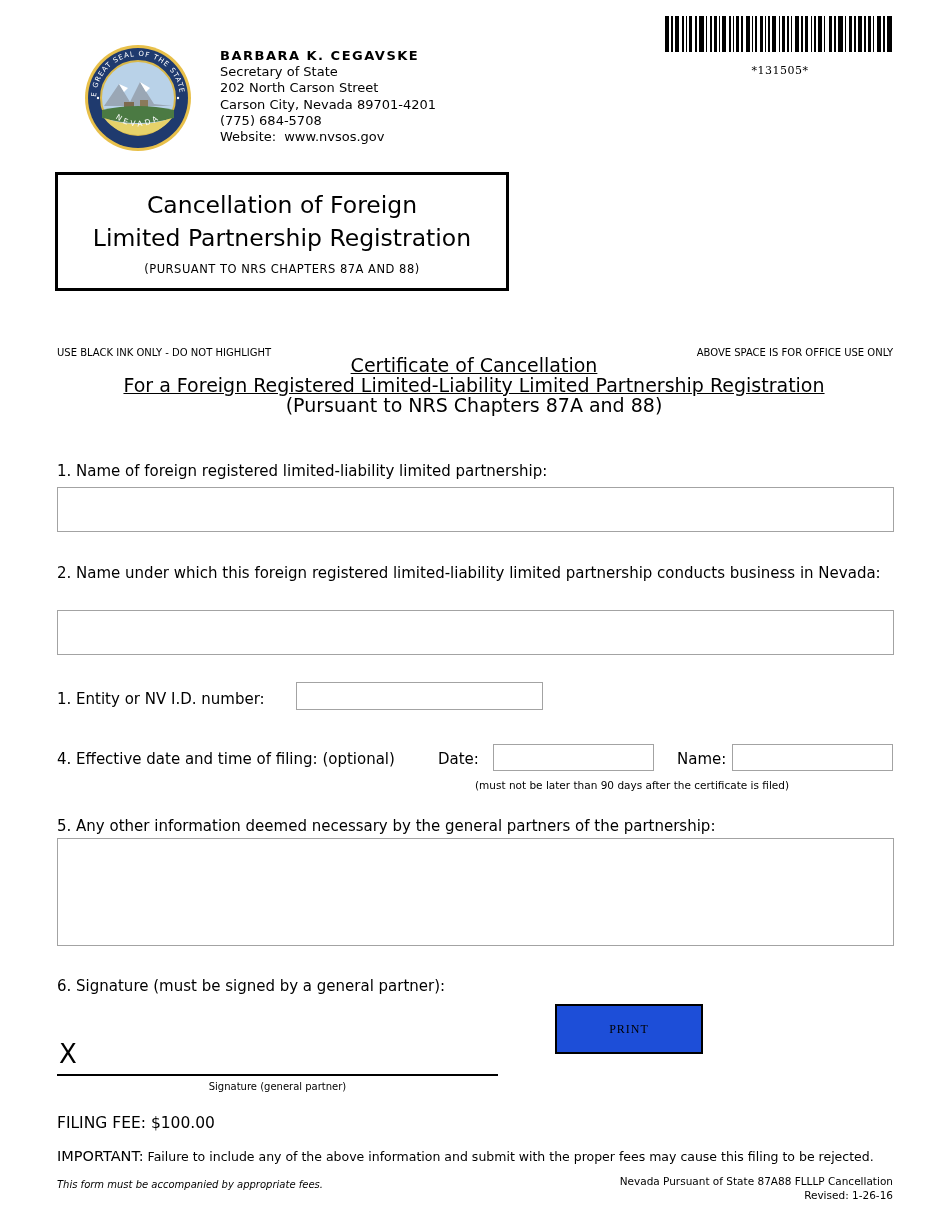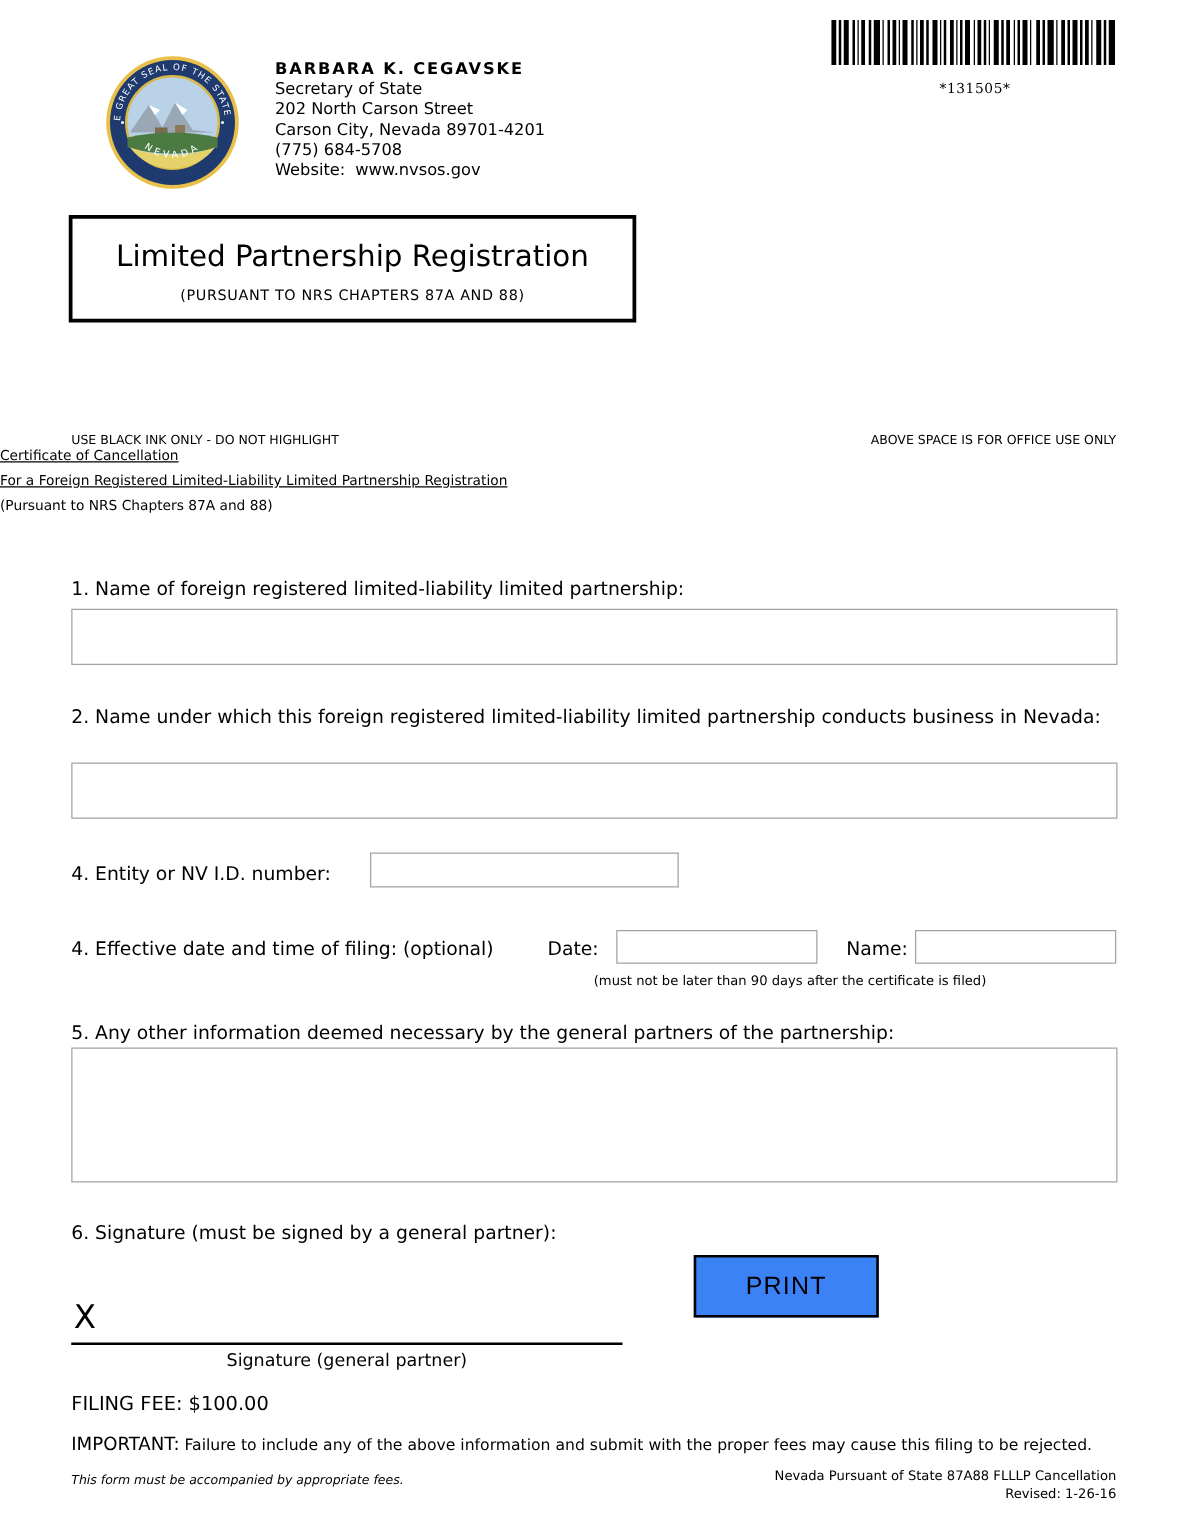--- a/index.html
+++ b/index.html
@@ -15,21 +15,21 @@
   .barcode-num{font-family:"DejaVu Serif","Liberation Serif",serif;font-size:11px;margin-top:8px;letter-spacing:.5px;}
 
   
   .title-box{left:55px;top:172px;width:444px;border:3px solid #000;text-align:center;padding:14px 2px 12px 2px;background:#fff;}
   .title-box .t{font-size:23.5px;line-height:33px;font-weight:400;}
   .title-box .sub{font-size:11.5px;margin-top:7px;letter-spacing:.5px;}
 
   .ink-note{left:57px;top:347px;font-size:10px;}
   .office-note{right:57px;top:347px;font-size:10px;}
 
-  .cert{left:0;top:355px;width:948px;text-align:left;font-size:11px;line-height:20px;}
+  .cert{left:0;top:355px;width:948px;text-align:center;font-size:19px;line-height:20px;}
   .cert .u{text-decoration:underline;}
 
   .label{font-size:15px;}
   .q1-label{left:57px;top:462px;}
   .q2-label{left:57px;top:563px;width:840px;line-height:20px;}
   .q3-label{left:57px;top:690px;}
   .q4-label{left:57px;top:750px;}
   .q4-date-label{left:438px;top:750px;}
   .q4-time-label{left:677px;top:750px;}
   .q4-note{left:475px;top:779px;font-size:10.5px;}
@@ -37,25 +37,25 @@
   .q6-label{left:57px;top:977px;}
 
   input.box, textarea.box{border:1px solid #a3a3a3;background:#fff;font-size:15px;font-family:inherit;padding:4px 6px;box-sizing:border-box;outline:none;resize:none;}
   .q1-input{left:57px;top:487px;width:837px;height:45px;}
   .q2-input{left:57px;top:610px;width:837px;height:45px;}
   .q3-input{left:296px;top:682px;width:247px;height:28px;}
   .q4-date-input{left:493px;top:744px;width:161px;height:27px;}
   .q4-time-input{left:732px;top:744px;width:161px;height:27px;}
   .q5-input{left:57px;top:838px;width:837px;height:108px;}
 
-  .print-btn{left:555px;top:1004px;width:148px;height:50px;border:2px solid #000;background:#3b82f6;font-size:20px;letter-spacing:1px;font-family:Liberation Sans, sans-serif;cursor:pointer;}
+  .print-btn{left:555px;top:1004px;width:148px;height:50px;border:2px solid #000;background:#1d4ed8;font-size:12px;letter-spacing:1px;font-family:Liberation Serif, serif;cursor:pointer;}
 
   .sig-line{left:57px;top:1034px;width:441px;height:40px;border-bottom:2px solid #000;}
   .x-mark{font-size:26px;line-height:40px;padding-left:2px;}
-  .sig-caption{left:57px;top:1081px;width:441px;text-align:center;font-size:14px;}
+  .sig-caption{left:57px;top:1081px;width:441px;text-align:center;font-size:10px;}
 
   .filing-fee{left:57px;top:1114px;font-size:15.5px;}
   .important{left:57px;top:1148px;font-size:12.5px;}
   .important .lbl{font-size:14.5px;}
   .fees-note{left:57px;top:1179px;font-size:10px;font-style:italic;}
   .form-meta{right:57px;top:1175px;font-size:10.5px;text-align:right;line-height:13.5px;}
 </style>
 </head>
 <body>
 
@@ -147,40 +147,41 @@
         <rect x="208" y="0" width="1" height="36"></rect>
         <rect x="212" y="0" width="4" height="36"></rect>
         <rect x="218" y="0" width="2" height="36"></rect>
         <rect x="222" y="0" width="5" height="36"></rect>
     </g>
   </svg>
   <div class="barcode-num">*131505*</div>
 </div>
 
 <div class="abs title-box">
+  <div class="t">Cancellation of Foreign</div>
   <div class="t">Limited Partnership Registration</div>
   <div class="sub">(PURSUANT TO NRS CHAPTERS 87A AND 88)</div>
 </div>
 
 <div class="abs ink-note">USE BLACK INK ONLY - DO NOT HIGHLIGHT</div>
 <div class="abs office-note">ABOVE SPACE IS FOR OFFICE USE ONLY</div>
 
 <div class="abs cert">
   <div class="u">Certificate of Cancellation</div>
   <div class="u">For a Foreign Registered Limited-Liability Limited Partnership Registration</div>
   <div>(Pursuant to NRS Chapters 87A and 88)</div>
 </div>
 
 <div class="abs label q1-label">1. Name of foreign registered limited-liability limited partnership:</div>
 <input class="abs box q1-input" style="">
 
 <div class="abs label q2-label">2. Name under which this foreign registered limited-liability limited partnership conducts business in Nevada:</div>
 <input class="abs box q2-input" style="">
 
-<div class="abs label q3-label">4. Entity or NV I.D. number:</div>
+<div class="abs label q3-label">1. Entity or NV I.D. number:</div>
 <input class="abs box q3-input" style="">
 
 <div class="abs label q4-label">4. Effective date and time of filing: (optional)</div>
 <div class="abs label q4-date-label">Date:</div>
 <input class="abs box q4-date-input" style="">
 <div class="abs label q4-time-label">Name:</div>
 <input class="abs box q4-time-input" style="">
 <div class="abs q4-note">(must not be later than 90 days after the certificate is filed)</div>
 
 <div class="abs label q5-label">5. Any other information deemed necessary by the general partners of the partnership:</div>

